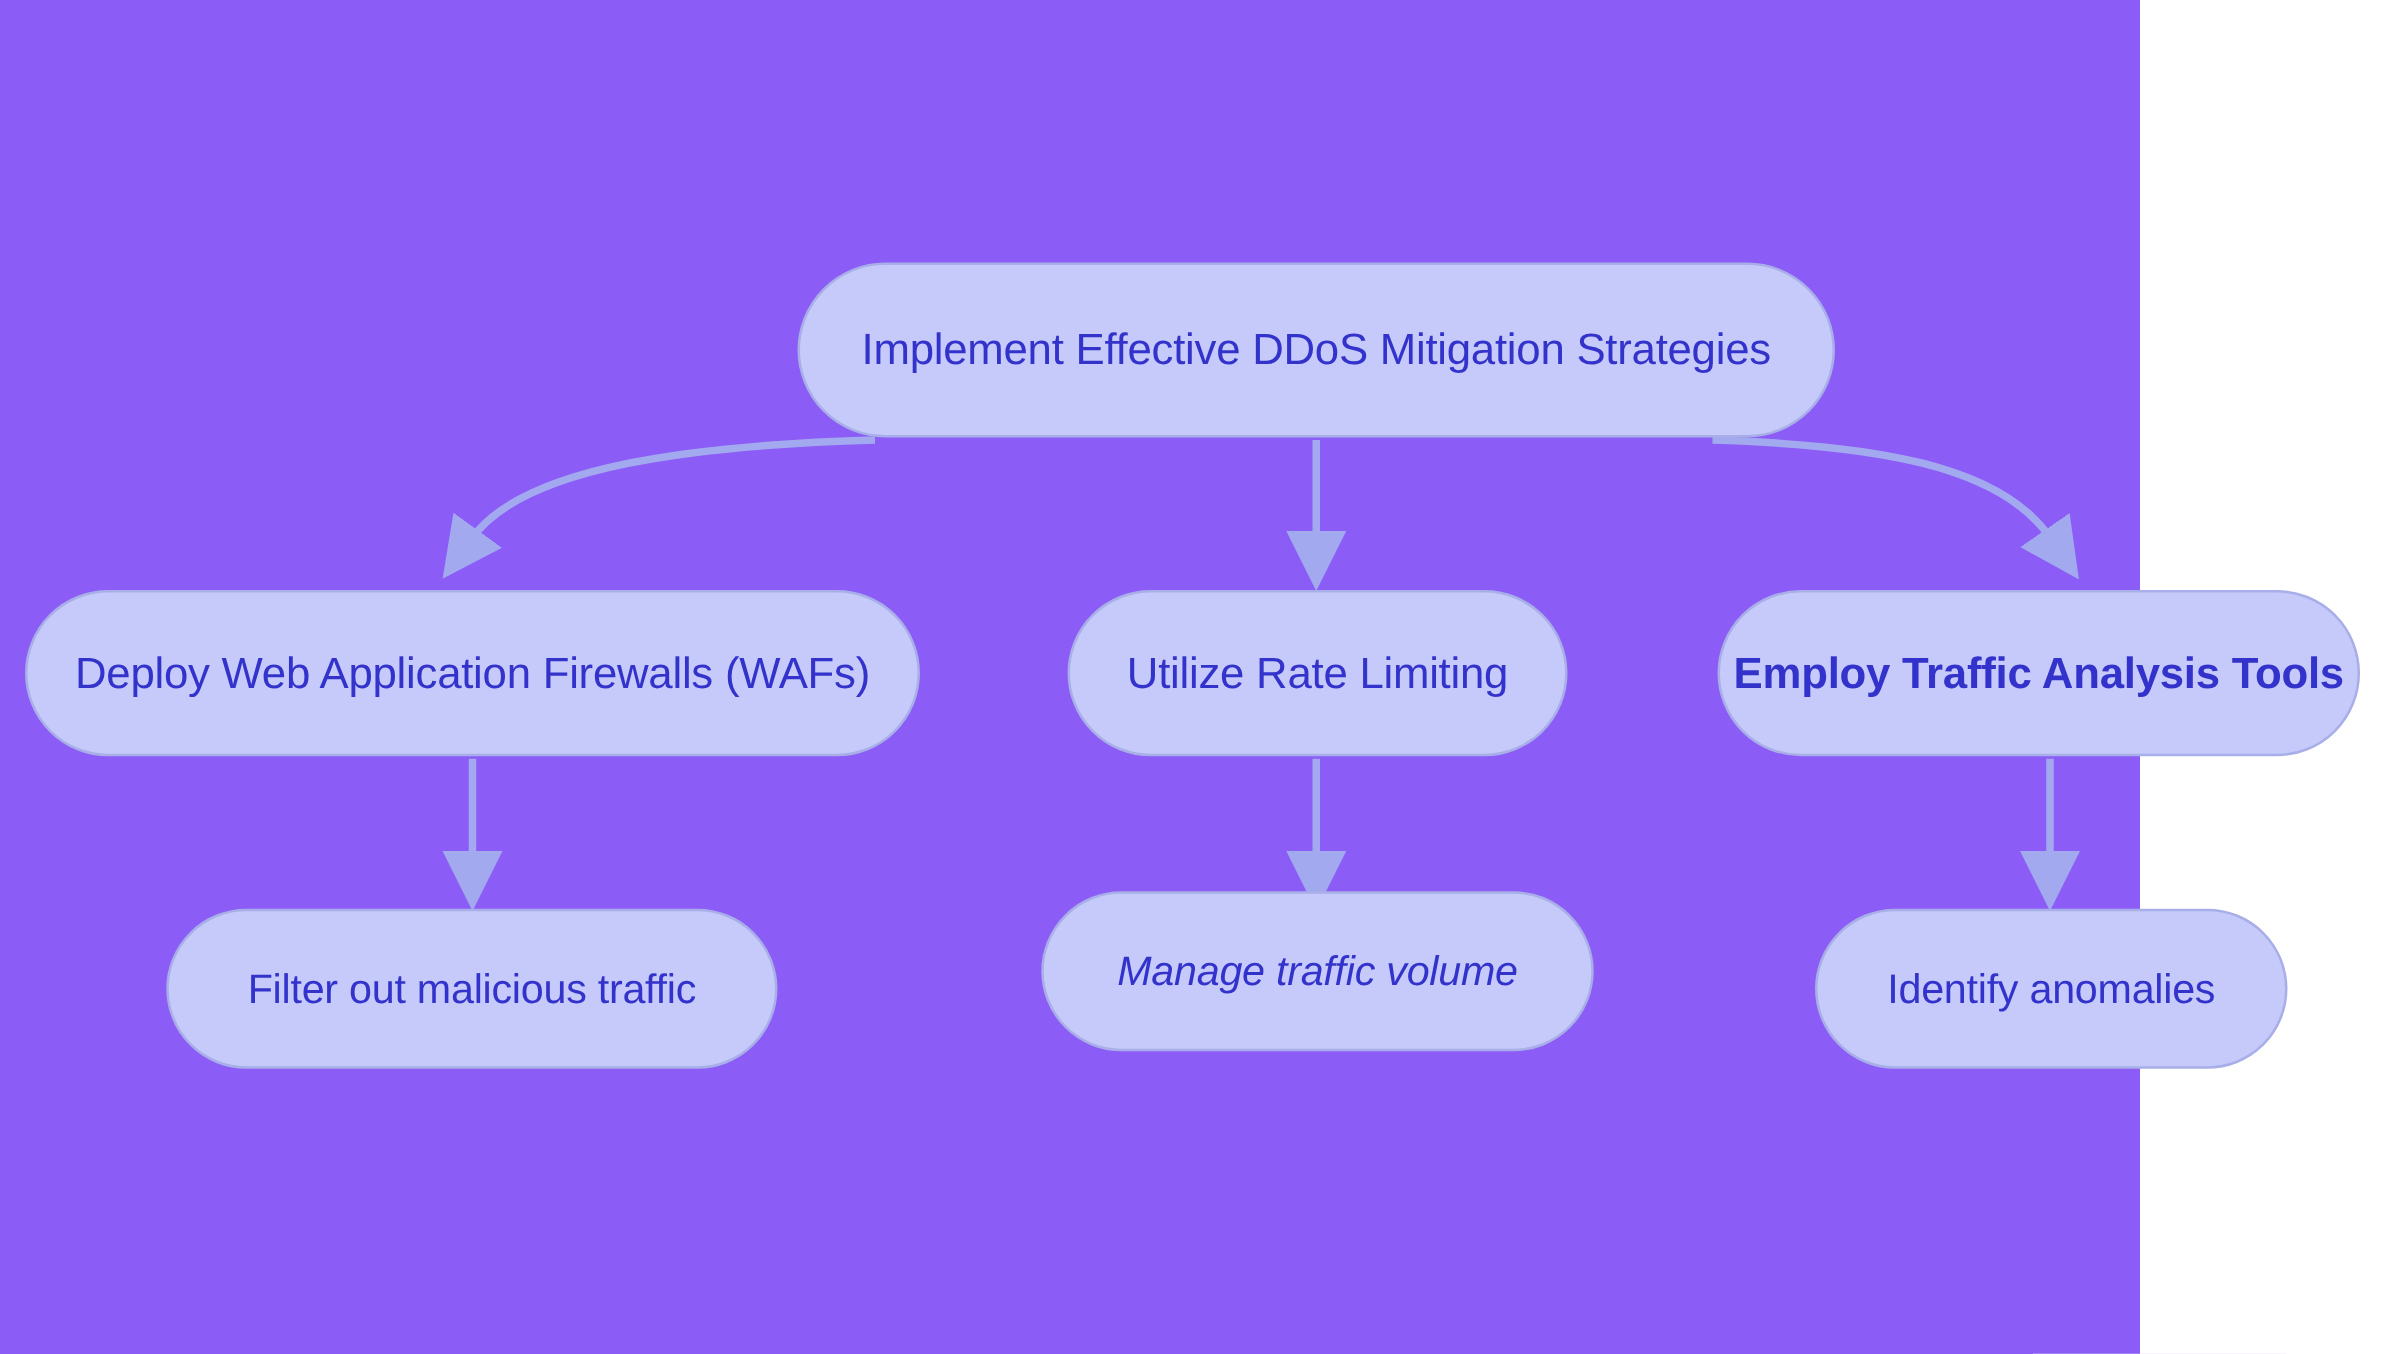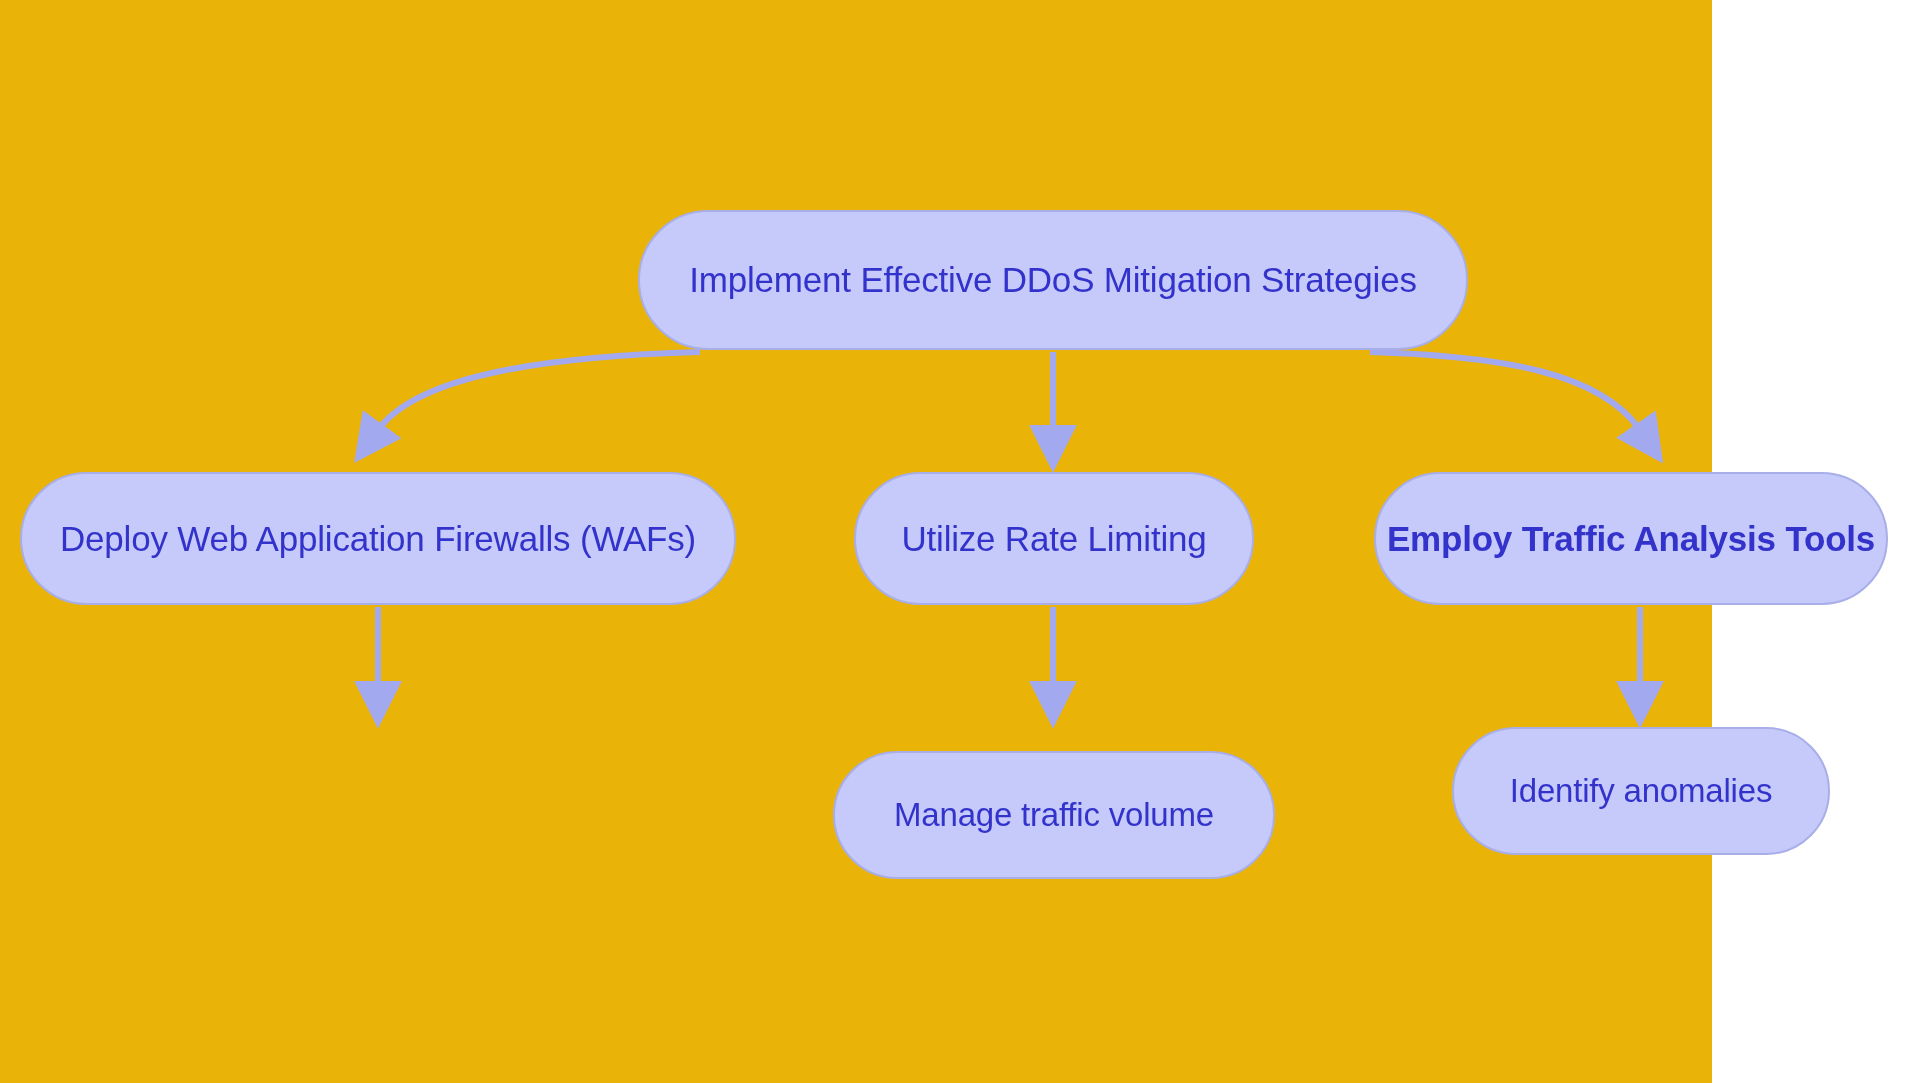--- a/index.html
+++ b/index.html
@@ -10,21 +10,21 @@
   body {
     width: 1920px;
     height: 1083px;
     font-family: "Liberation Sans", sans-serif;
     overflow: hidden;
   }
   #flowchart-canvas {
     position: relative;
     width: 1712px;
     height: 1083px;
-    background: #eab308;
+    background: #8b5cf6;
   }
   #edge-layer {
     position: absolute;
     left: 0;
     top: 0;
     width: 1920px;
     height: 1083px;
     pointer-events: none;
   }
   .node {
@@ -80,23 +80,24 @@
   #node-filter-traffic {
     left: 133px;
     top: 727px;
     width: 489px;
     height: 128px;
   }
   #node-filter-traffic .node-label { font-size: 33px; }
 
   #node-manage-volume {
     left: 833px;
-    top: 751px;
+    top: 713px;
     width: 442px;
     height: 128px;
+    font-style: italic;
   }
   #node-manage-volume .node-label { font-size: 33px; }
 
   #node-identify-anomalies {
     left: 1452px;
     top: 727px;
     width: 378px;
     height: 128px;
   }
   #node-identify-anomalies .node-label { font-size: 33px; }
@@ -135,20 +136,23 @@
   </div>
 
   <div class="node" id="node-waf">
     <span class="node-label">Deploy Web Application Firewalls (WAFs)</span>
   </div>
 
   <div class="node" id="node-traffic-analysis">
     <span class="node-label">Employ Traffic Analysis Tools</span>
   </div>
 
+  <div class="node" id="node-filter-traffic">
+    <span class="node-label">Filter out malicious traffic</span>
+  </div>
 
   <div class="node" id="node-manage-volume">
     <span class="node-label">Manage traffic volume</span>
   </div>
 
   <div class="node" id="node-identify-anomalies">
     <span class="node-label">Identify anomalies</span>
   </div>
 
 </div>

